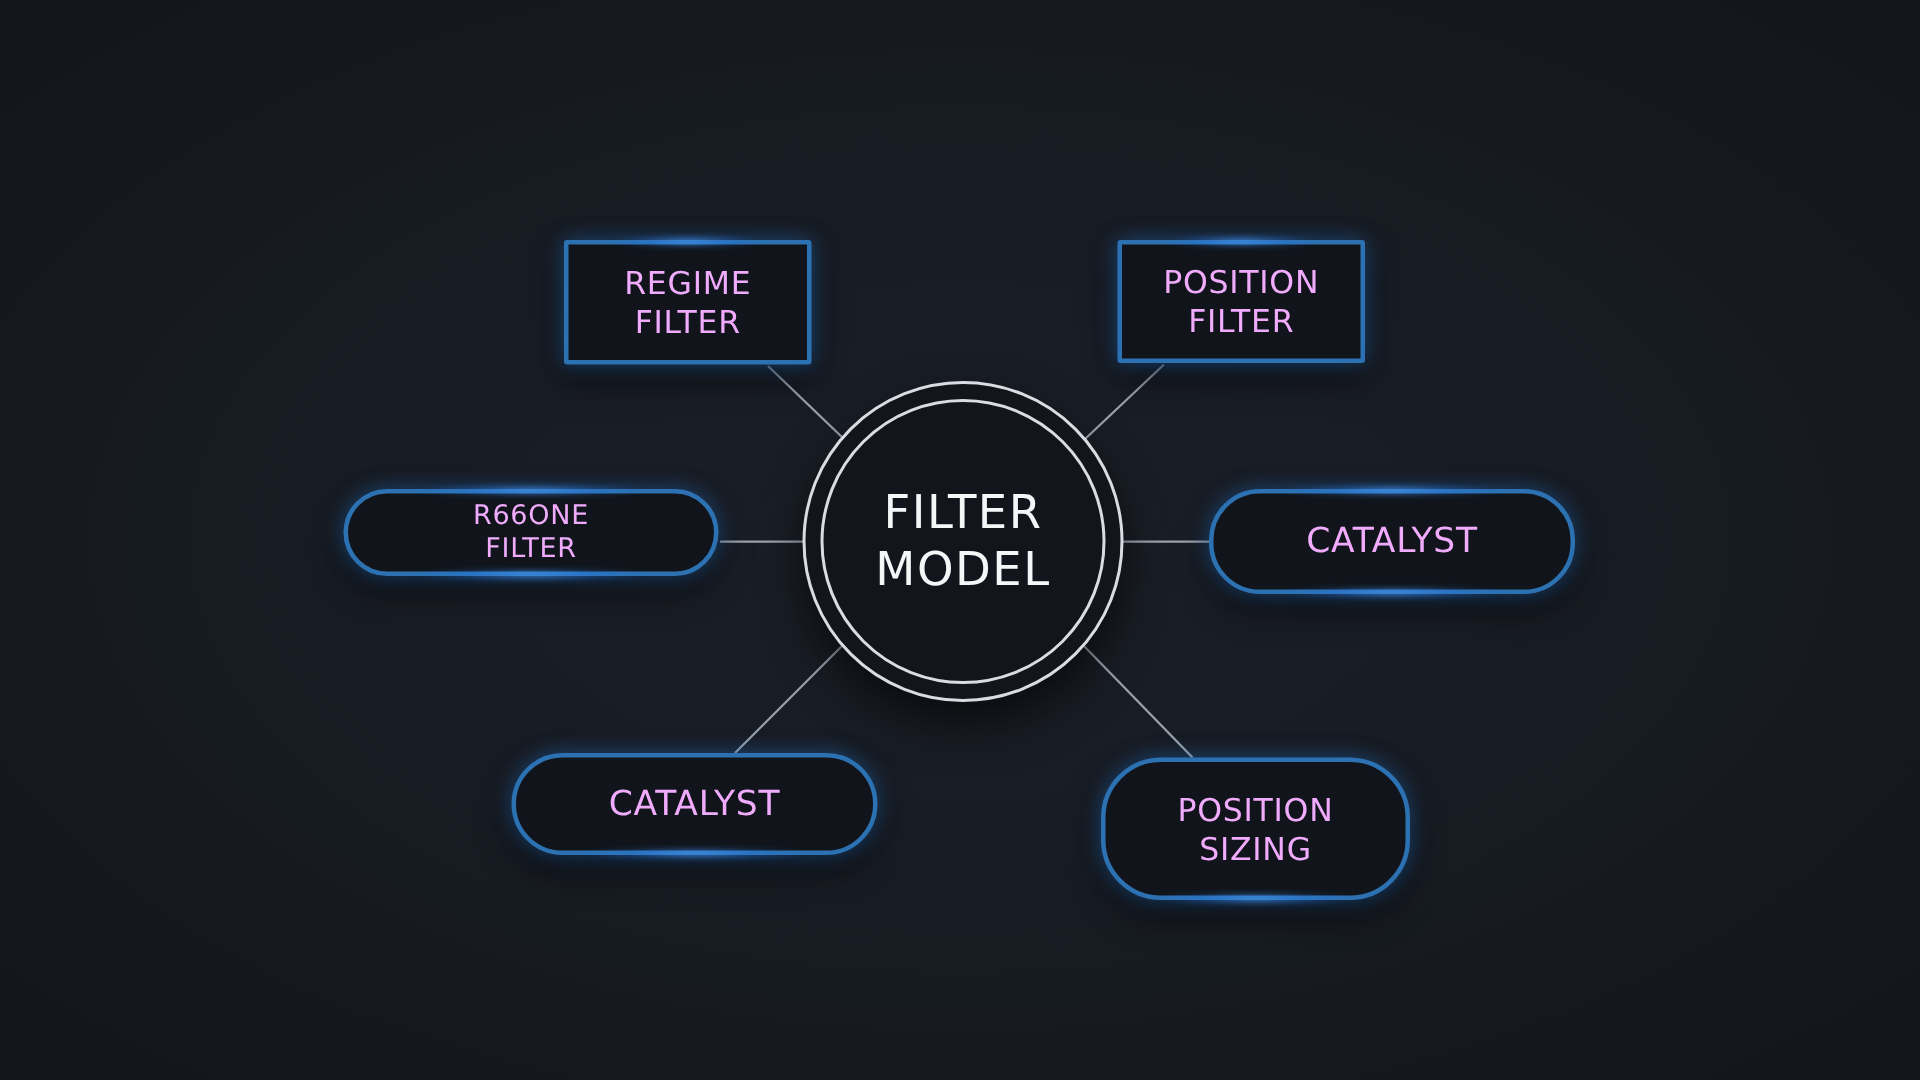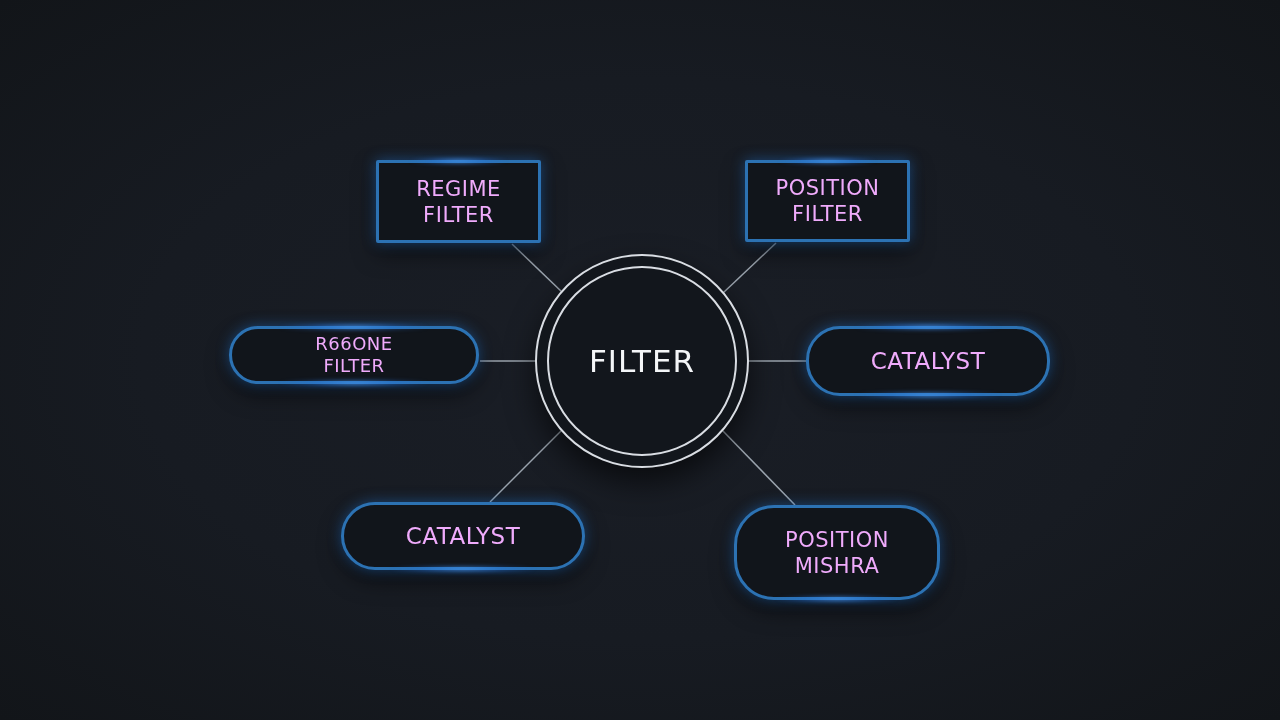--- a/index.html
+++ b/index.html
@@ -50,20 +50,21 @@
   <line x1="776" y1="243" x2="723" y2="293" stroke="#9aa3ad" stroke-width="1.5"></line>
   <line x1="480" y1="361" x2="537" y2="361" stroke="#9aa3ad" stroke-width="1.5"></line>
   <line x1="748" y1="361" x2="806" y2="361" stroke="#9aa3ad" stroke-width="1.5"></line>
   <line x1="562" y1="430" x2="490" y2="502" stroke="#9aa3ad" stroke-width="1.5"></line>
   <line x1="722" y1="430" x2="795" y2="505" stroke="#9aa3ad" stroke-width="1.5"></line>
 </svg>
 
 <div class="center">
   <div class="center-inner">
     <span>FILTER</span>
+    <span>MODEL</span>
   </div>
 </div>
 
 <div class="node rect glow-top" style="left:376px; top:160px; width:165px; height:83px;">
   <span class="line">REGIME</span>
   <span class="line">FILTER</span>
 </div>
 
 <div class="node rect glow-top" style="left:745px; top:160px; width:165px; height:82px;">
   <span class="line">POSITION</span>
@@ -78,14 +79,14 @@
 <div class="node pill glow-top glow-bottom" style="left:806px; top:326px; width:244px; height:70px;">
   <span class="line" style="font-size:23px;">CATALYST</span>
 </div>
 
 <div class="node pill glow-bottom" style="left:341px; top:502px; width:244px; height:68px;">
   <span class="line" style="font-size:23px;">CATALYST</span>
 </div>
 
 <div class="node pill glow-bottom" style="left:734px; top:505px; width:206px; height:95px; border-radius:40px;">
   <span class="line">POSITION</span>
-  <span class="line">MISHRA</span>
+  <span class="line">SIZING</span>
 </div>
 
 </body></html>

